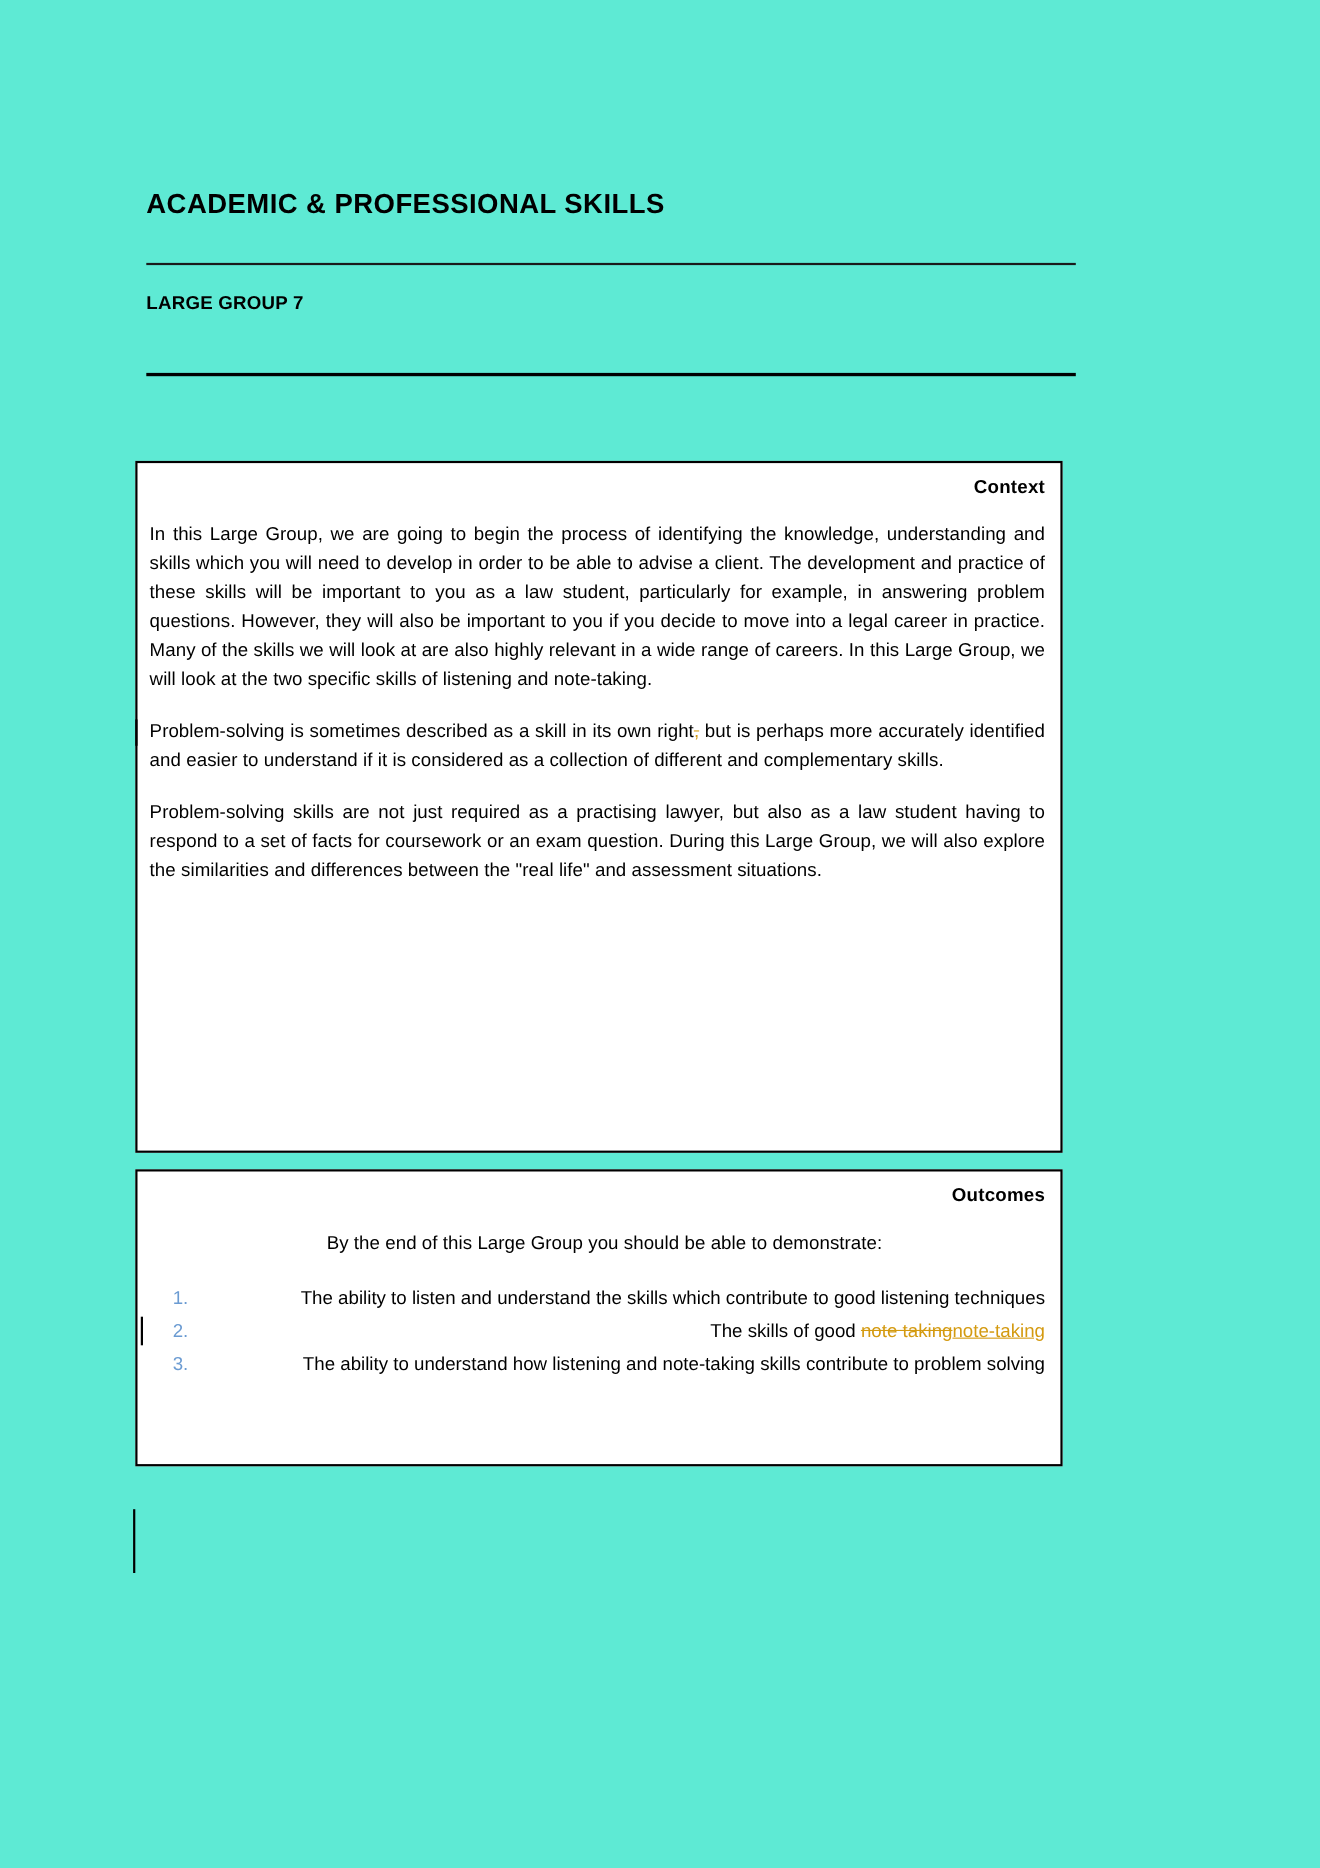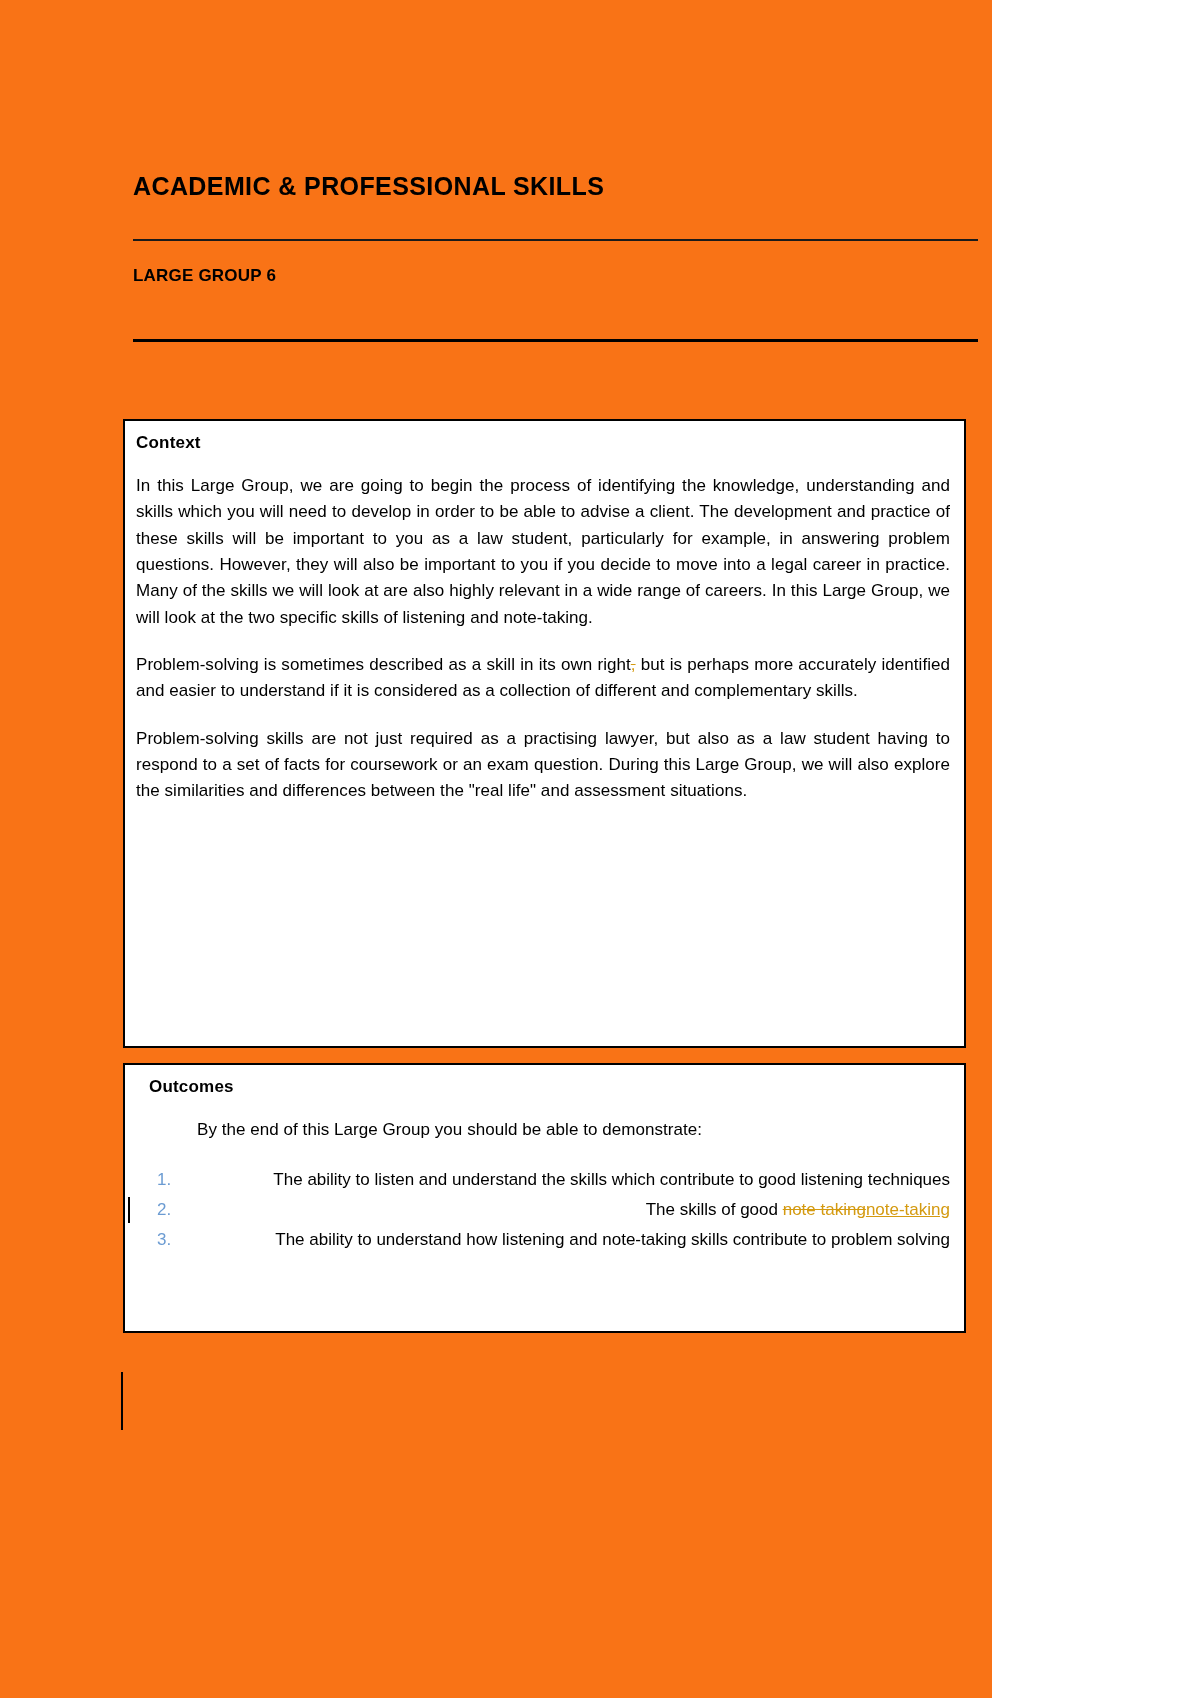--- a/index.html
+++ b/index.html
@@ -13,23 +13,23 @@
     height: 1698px;
     position: relative;
     font-family: "Liberation Sans", "DejaVu Sans", sans-serif;
     color: #000000;
     overflow: hidden;
   }
 
   .page {
     position: absolute;
     left: 0; top: 0;
-    width: 992px;
+    width: 1200px;
     height: 1698px;
-    background: #f97316;
+    background: #5eead4;
     box-sizing: border-box;
   }
 
   
   .change-bar {
     position: absolute;
     left: 121px;
     width: 2px;
     background: #000000;
   }
@@ -95,33 +95,34 @@
     box-sizing: border-box;
     padding: 12px 14px 16px 11px;
     background: #fff;
   }
 
   .box-title {
     font-size: 17px;
     font-weight: bold;
     letter-spacing: 0.2px;
     margin: 0 0 20px 0;
+    text-align: right;
   }
 
   .box p {
     margin: 0 0 21px 0;
     font-size: 17px;
     line-height: 1.55;
     text-align: justify;
     text-justify: inter-word;
     letter-spacing: 0.05px;
   }
   .box p:last-child { margin-bottom: 0; }
 
-  .box p.left { text-align: left; margin-left: 48px; }
+  .box p.left { text-align: center; }
 
   
   .tc-del {
     color: #d49a10;
     text-decoration: line-through;
     text-decoration-color: #d49a10;
   }
   .tc-ins {
     color: #d49a10;
     text-decoration: underline;
@@ -164,21 +165,21 @@
 </head>
 <body>
 
 <div class="page">
 
   <h1 class="doc-title">ACADEMIC &amp; PROFESSIONAL SKILLS</h1>
 
   <div class="rule-thin" style="top:239px;"></div>
 
   <div class="subtitle-block">
-    <div>LARGE GROUP 6</div>
+    <div>LARGE GROUP 7</div>
   </div>
 
   <div class="rule-thick" style="top:339px;"></div>
 
 
   <div class="box" style="top:419px; height:629px;">
     <div class="box-title">Context</div>
 
     <p>In this Large Group, we are going to begin the process of identifying the knowledge, understanding and skills which you will need to develop in order to be able to advise a client. The development and practice of these skills will be important to you as a law student, particularly for example, in answering problem questions. However, they will also be important to you if you decide to move into a legal career in practice. Many of the skills we will look at are also highly relevant in a wide range of careers. In this Large Group, we will look at the two specific skills of listening and note-taking.</p>
 

